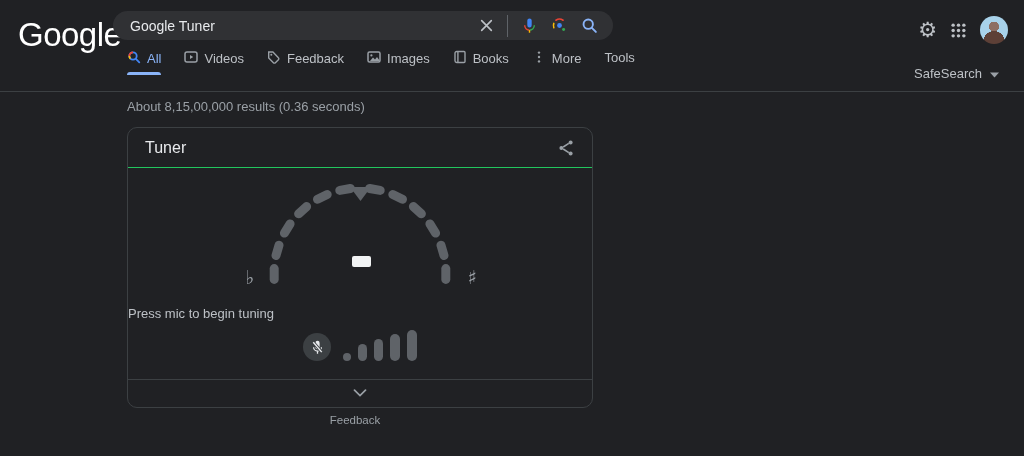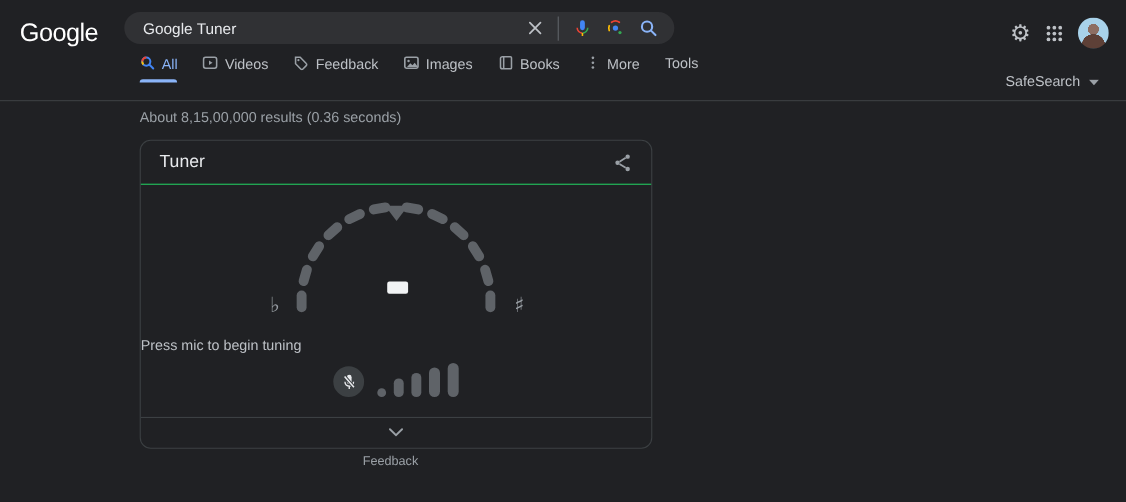--- a/index.html
+++ b/index.html
@@ -4,21 +4,21 @@
 <style>
   * { margin:0; padding:0; box-sizing:border-box; }
   html,body { width:1024px; height:456px; }
   body {
     background:#202124;
     font-family:"Liberation Sans","DejaVu Sans",sans-serif;
     position:relative; overflow:hidden;
     color:#e8eaed;
   }
   
-  .logo { position:absolute; left:18px; top:16px; font-size:23px; font-weight:500;
+  .logo { position:absolute; left:18px; top:16px; font-size:33px; font-weight:500;
           letter-spacing:-0.5px; color:#ffffff; }
   .search-pill { position:absolute; left:113px; top:11px; width:500px; height:29px;
           background:#303134; border-radius:21px; display:flex; align-items:center;
           padding:0 15px 0 17px; }
   .search-input { flex:1; background:transparent; border:none; outline:none;
           color:#e8eaed; font-size:14px; font-family:inherit; }
   .search-icons { display:flex; align-items:center; gap:13px; }
   .sbtn { display:flex; align-items:center; justify-content:center; cursor:pointer; }
   .vdiv { width:1px; height:22px; background:#5f6368; }
   .header-right { position:absolute; right:16px; top:16px; display:flex;

